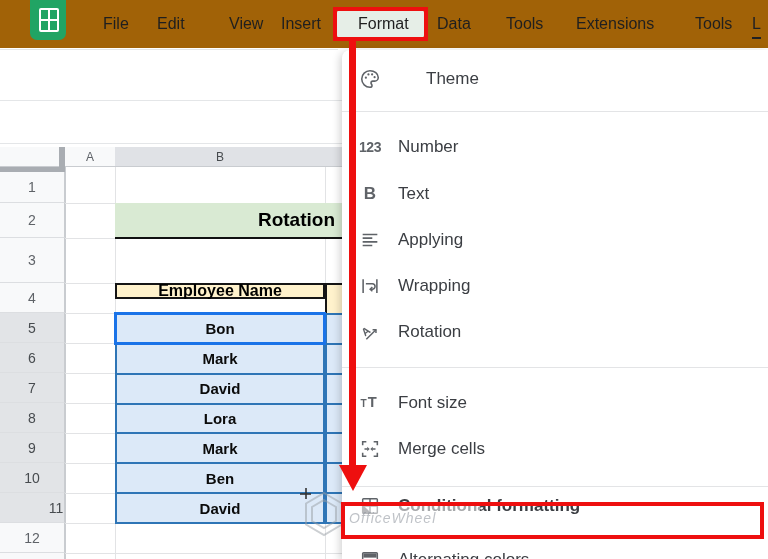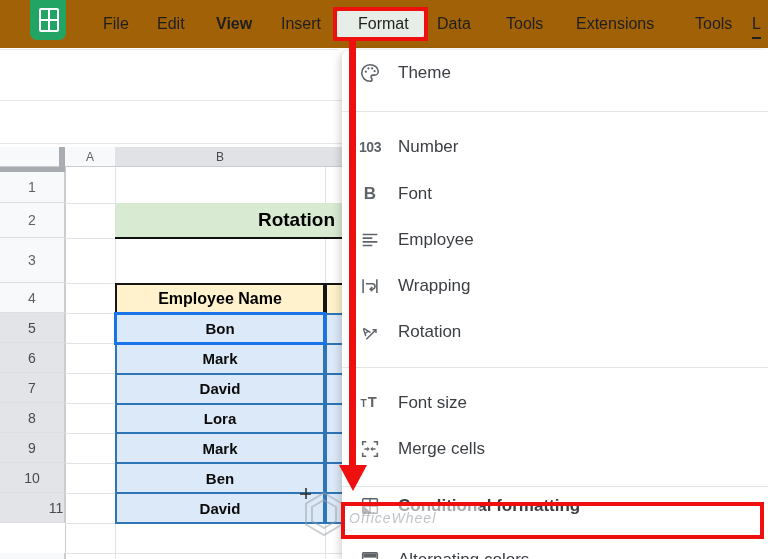--- a/index.html
+++ b/index.html
@@ -39,21 +39,21 @@
   .colhead.sel{background:#e0e2e6;color:#474b4f;}
   .corner{position:absolute;left:0;top:147px;width:65px;height:20px;background:#f8f9fa;border-bottom:1px solid #c9ccd0;box-sizing:border-box;}
   .corner-strip-v{position:absolute;left:59px;top:147px;width:6px;height:20px;background:#a9adb2;}
   .corner-strip-h{position:absolute;left:0;top:167px;width:65px;height:5px;background:#a9adb2;}
   .rowhead{position:absolute;left:0;width:65px;background:#f8f9fa;border-right:1px solid #c9ccd0;border-bottom:1px solid #dcdee1;
            font-size:14px;color:#5f6368;display:flex;align-items:center;justify-content:center;box-sizing:border-box;}
   .rowhead.sel{background:#e2e4e7;color:#474b4f;}
   
   .title-cell{position:absolute;left:115px;top:203px;width:227px;height:36px;background:#d9ead3;border-bottom:2.5px solid #111;
               box-sizing:border-box;font-size:19px;font-weight:bold;color:#000;text-align:right;line-height:33px;padding-right:7px;overflow:hidden;}
-  .hdr-cell{position:absolute;left:115px;top:283px;width:210px;height:32px;background:#fff2cc;border:2px solid #151515;box-sizing:border-box;
+  .hdr-cell{position:absolute;left:115px;top:283px;width:210px;height:16px;background:#fff2cc;border:2px solid #151515;box-sizing:border-box;
             font-size:16px;font-weight:bold;color:#000;display:flex;align-items:center;justify-content:center;}
   .hdr-sliver{position:absolute;left:325px;top:283px;width:17px;height:32px;background:#fff2cc;border:2px solid #151515;border-right:none;box-sizing:border-box;}
   .tbl{position:absolute;left:115px;top:313px;width:210px;height:211px;border:2px solid #2e75b6;box-sizing:border-box;display:flex;flex-direction:column;}
   .tbl .cell{flex:1;background:#dce9f8;border-bottom:2px solid #2e75b6;display:flex;align-items:center;justify-content:center;
              font-size:15px;font-weight:600;color:#0b0b0b;}
   .tbl .cell:last-child{border-bottom:none;}
   .tbl-sliver{position:absolute;left:325px;top:313px;width:17px;height:211px;border:2px solid #2e75b6;border-right:none;box-sizing:border-box;display:flex;flex-direction:column;}
   .tbl-sliver .cell{flex:1;background:#dce9f8;border-bottom:2px solid #2e75b6;}
   .tbl-sliver .cell:last-child{border-bottom:none;}
   .sel-outline{position:absolute;left:114px;top:312px;width:212px;height:33px;border:3px solid #1a73e8;box-sizing:border-box;pointer-events:none;z-index:4;}
@@ -89,21 +89,21 @@
   <div class="artifact" style="left:581px;width:6px;height:3px;"></div>
   <div class="artifact" style="left:693px;width:7px;height:3px;"></div>
 
   <div class="menubar">
     <div class="sheets-logo">
         <div class="lgrid"></div>
       </div>
     <div class="format-hl"></div>
     <span class="mi" style="left:103px;">File</span>
     <span class="mi" style="left:157px;">Edit</span>
-    <span class="mi" style="left:216px;font-weight:bold;">View</span>
+    <span class="mi" style="left:229px;">View</span>
     <span class="mi" style="left:281px;">Insert</span>
     <span class="mi" style="left:358px;">Format</span>
     <span class="mi" style="left:437px;">Data</span>
     <span class="mi" style="left:506px;">Tools</span>
     <span class="mi" style="left:576px;">Extensions</span>
     <span class="mi" style="left:695px;">Tools</span>
     <span class="edge-frag">L</span>
   </div>
   <div class="menubar-line"></div>
 
@@ -179,20 +179,21 @@
   <div class="rowhead" style="top:203px;height:35px;">2</div>
   <div class="rowhead" style="top:238px;height:45px;">3</div>
   <div class="rowhead" style="top:283px;height:30px;">4</div>
   <div class="rowhead sel" style="top:313px;height:30px;">5</div>
   <div class="rowhead sel" style="top:343px;height:30px;">6</div>
   <div class="rowhead sel" style="top:373px;height:30px;">7</div>
   <div class="rowhead sel" style="top:403px;height:30px;">8</div>
   <div class="rowhead sel" style="top:433px;height:30px;">9</div>
   <div class="rowhead sel" style="top:463px;height:30px;">10</div>
   <div class="rowhead sel" style="top:493px;height:30px;padding-left:48px;">11</div>
+  <div class="rowhead" style="top:523px;height:30px;">12</div>
   <div class="rowhead" style="top:553px;height:6px;border-bottom:none;"></div>
 
   <div class="title-cell">Rotation</div>
 
   <div class="hdr-cell">Employee Name</div>
   <div class="hdr-sliver"></div>
 
   <div class="tbl">
     <div class="cell">Bon</div>
     <div class="cell">Mark</div>
@@ -208,52 +209,52 @@
     <div class="cell"></div>
     <div class="cell"></div>
     <div class="cell"></div>
     <div class="cell"></div>
     <div class="cell"></div>
   </div>
   <div class="sel-outline"></div>
 
   <div class="menu-panel">
 
-    <div class="menu-item" style="top:3px;">
+    <div class="menu-item" style="top:9px;gap:28px;">
       <span class="ic">
         <svg width="22" height="22" viewBox="0 0 24 24">
             <path fill="none" stroke="#5f6368" stroke-width="1.7" d="M12 3a9 9 0 1 0 0 18c1.3 0 2.2-.9 2.2-2 0-.6-.25-1-.6-1.4-.3-.35-.5-.8-.5-1.3 0-1.1.9-2 2-2h1.9c2.2 0 4-1.8 4-4C21 6.1 16.9 3 12 3z"></path>
             <circle cx="7.5" cy="10.5" r="1.2" fill="#5f6368"></circle>
             <circle cx="10.3" cy="7" r="1.2" fill="#5f6368"></circle>
             <circle cx="14.3" cy="7" r="1.2" fill="#5f6368"></circle>
             <circle cx="17" cy="10" r="1.2" fill="#5f6368"></circle>
           </svg>
       </span>
       <span class="lbl">Theme</span>
     </div>
 
     <div class="menu-sep" style="top:61px;"></div>
 
     <div class="menu-item" style="top:77px;">
-      <span class="ic txt-ic" style="font-size:14px;letter-spacing:-0.5px;">103</span>
+      <span class="ic txt-ic" style="font-size:14px;letter-spacing:-0.5px;">123</span>
       <span class="lbl">Number</span>
     </div>
 
     <div class="menu-item" style="top:124px;">
       <span class="ic txt-ic" style="font-size:17px;">B</span>
-      <span class="lbl">Font</span>
+      <span class="lbl">Text</span>
     </div>
 
     <div class="menu-item" style="top:170px;">
       <span class="ic">
         <svg width="22" height="22" viewBox="0 0 24 24">
             <path d="M4 6h16M4 10h10.5M4 14h16M4 18h10.5" fill="none" stroke="#5f6368" stroke-width="1.8"></path>
           </svg>
       </span>
-      <span class="lbl">Employee</span>
+      <span class="lbl">Applying</span>
     </div>
 
     <div class="menu-item" style="top:216px;">
       <span class="ic">
         <svg width="22" height="22" viewBox="0 0 24 24">
             <path d="M4.5 4.5v15M19.5 4.5v15" stroke="#5f6368" stroke-width="1.7" fill="none"></path>
             <path d="M7.5 9.5h7a3 3 0 0 1 0 6h-2.2" stroke="#5f6368" stroke-width="1.7" fill="none"></path>
             <path d="M14.6 13.3 12.2 15.5l2.4 2.2" stroke="#5f6368" stroke-width="1.7" fill="none"></path>
           </svg>
       </span>

